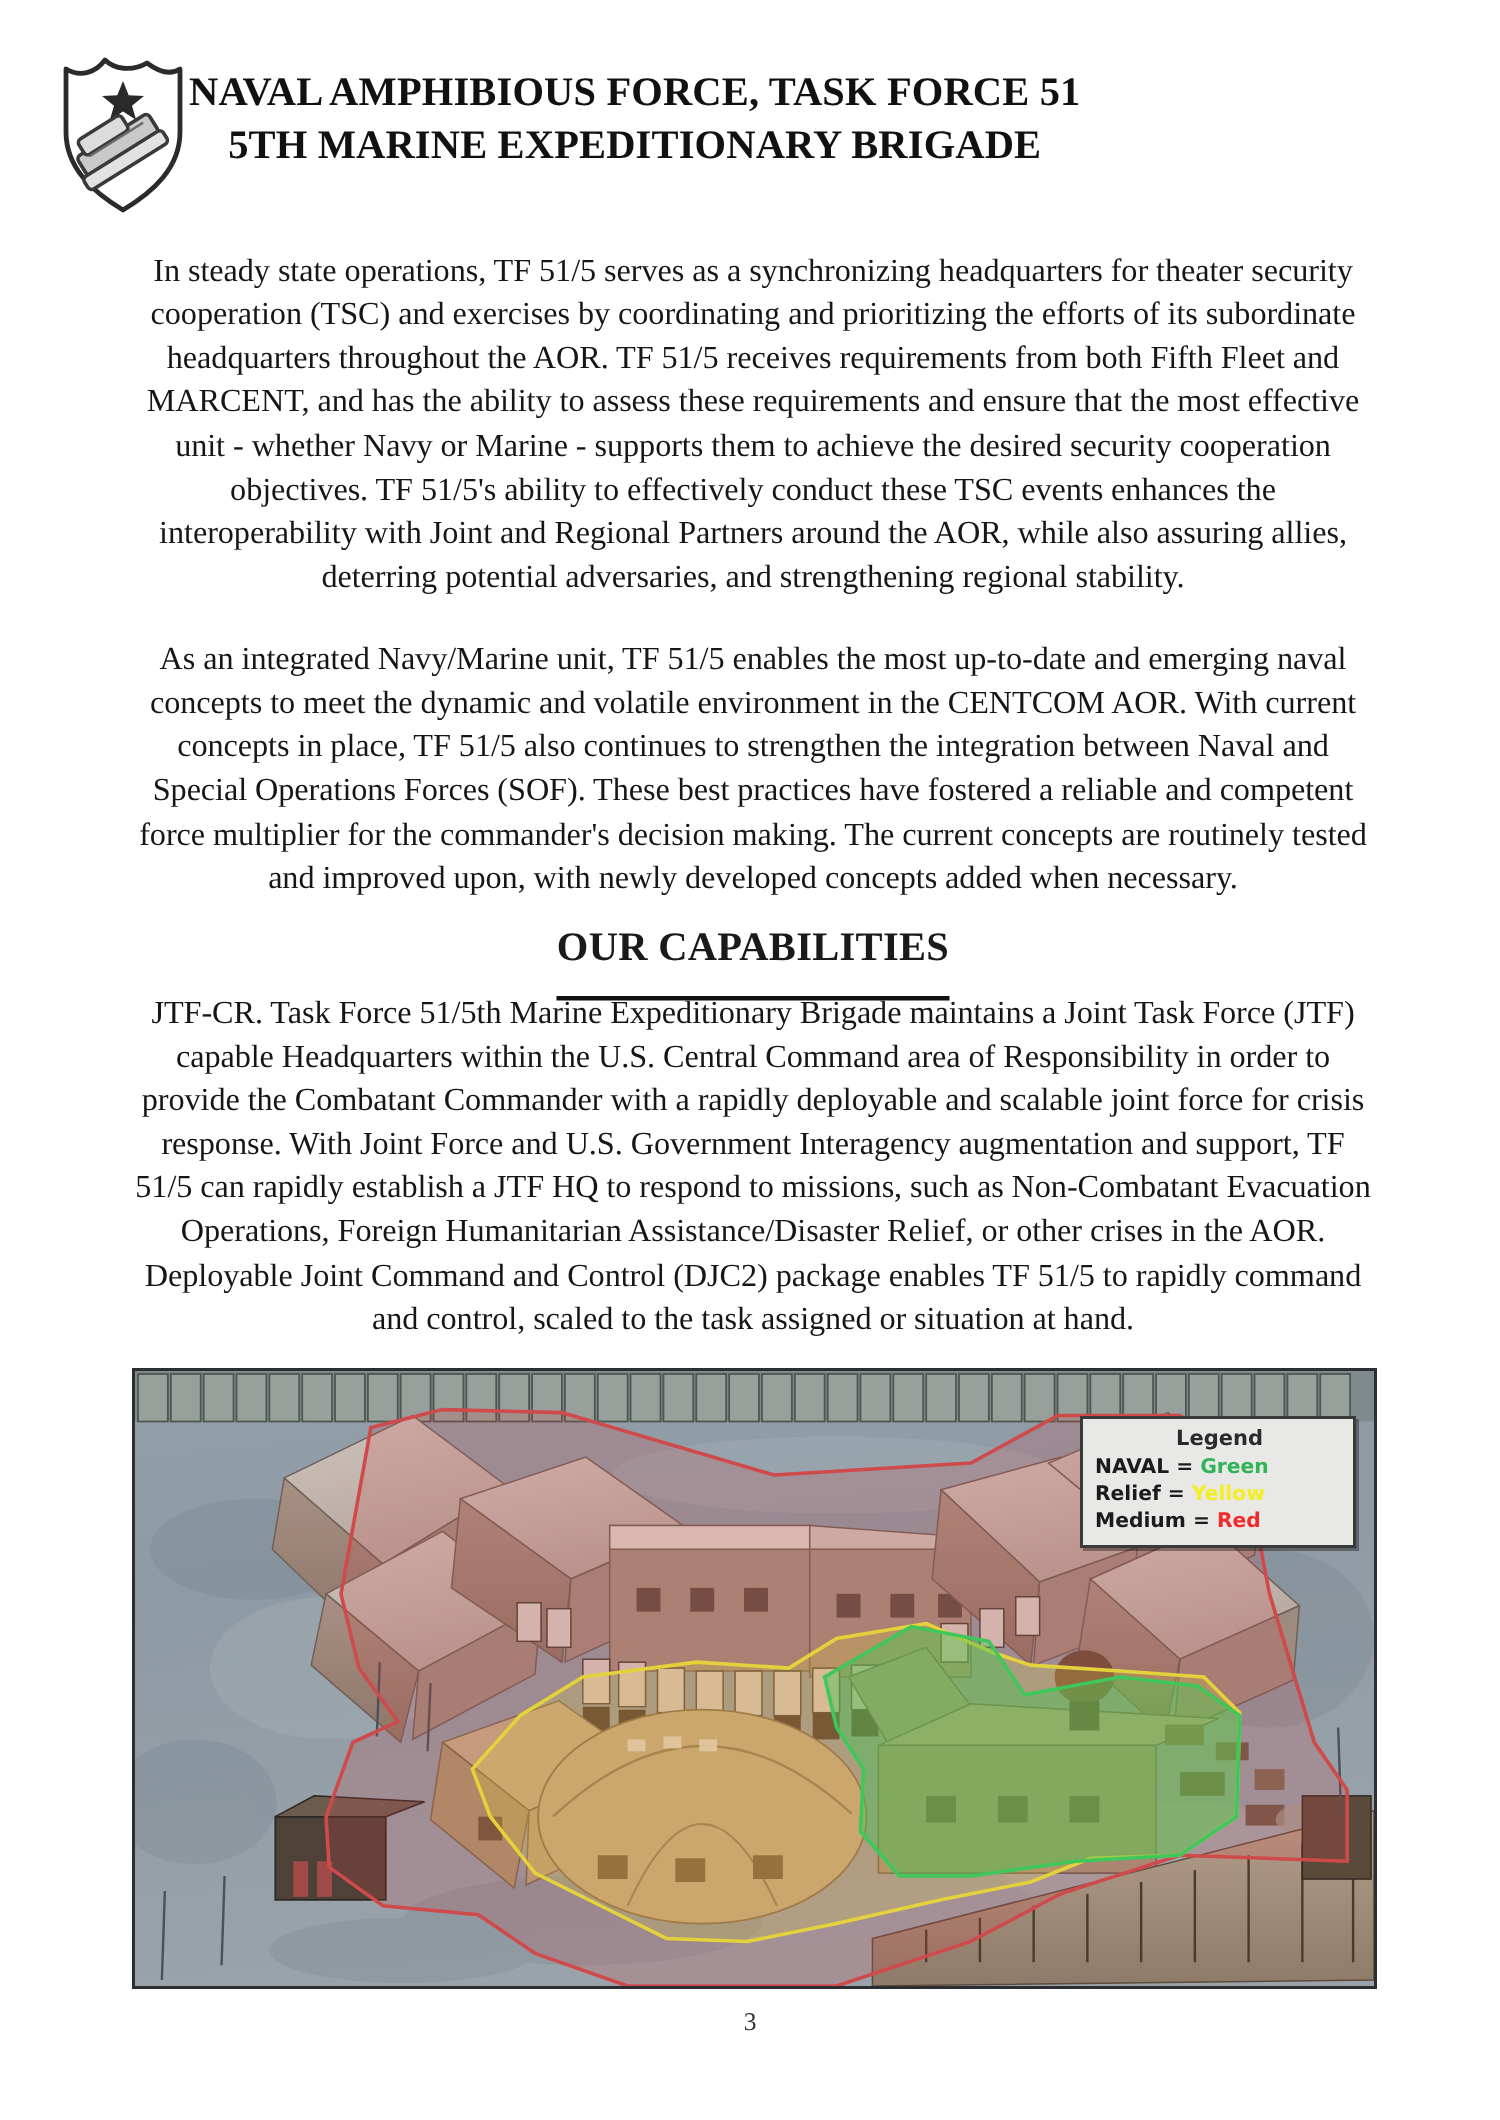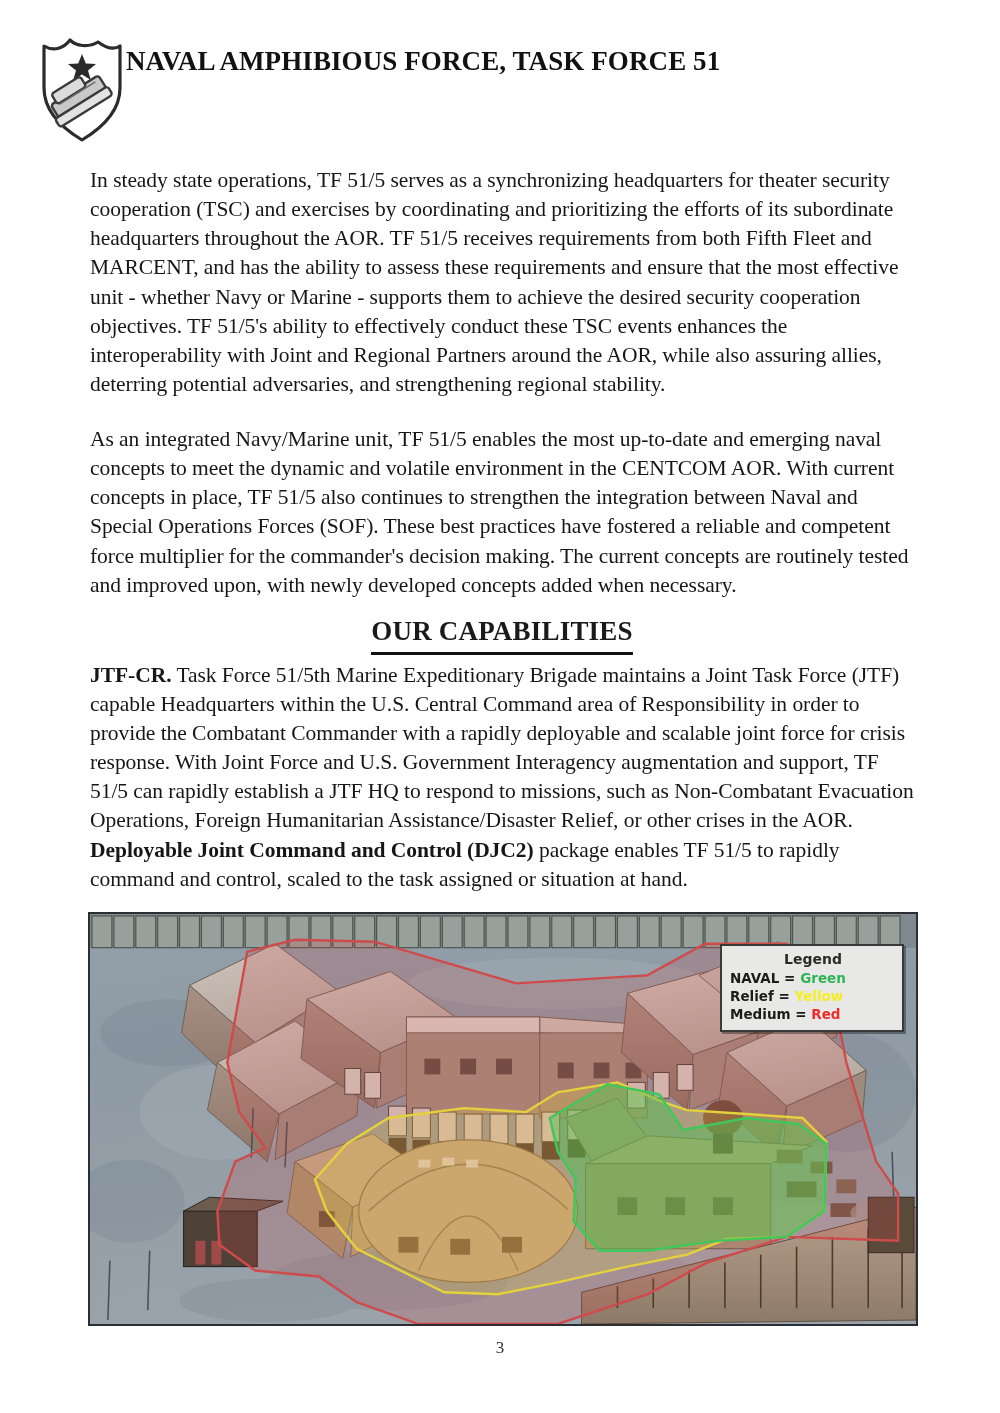--- a/index.html
+++ b/index.html
@@ -54,39 +54,39 @@
   .content {
     position: absolute;
     left: 90px;
     top: 166px;
     width: 824px;
   }
   p.body-par {
     margin: 0 0 1px 0;
     font-size: 21.5px;
     line-height: 1.355;
-    text-align: left;
+    text-align: center;
     color: #161616;
     letter-spacing: -0.05px;
   }
   .par-gap { height: 25px; }
 
   h2.section-heading {
     margin: 16px 0 14px 0;
     text-align: center;
     font-size: 27px;
     font-weight: bold;
     letter-spacing: 0.2px;
   }
   h2.section-heading span {
     border-bottom: 3px solid #111;
-    padding-bottom: 6px;
-  }
-  .lead-bold { font-weight: bold; }
-  .inline-bold { font-weight: bold; }
+    padding-bottom: 18px;
+  }
+  .lead-bold { font-weight: normal; }
+  .inline-bold { font-weight: normal; }
 
   
   .photo-frame {
     position: absolute;
     left: 88px;
     top: 912px;
     width: 830px;
     height: 414px;
     border: 2px solid #2b2f33;
     box-sizing: border-box;
@@ -157,20 +157,21 @@
         <rect x="16" y="56" width="56" height="15" rx="3" fill="#c9c9c9" stroke="#3a3a3a" stroke-width="2.4"></rect>
         <rect x="22" y="47" width="34" height="12" rx="3" fill="#dcdcdc" stroke="#3a3a3a" stroke-width="2.4"></rect>
         <rect x="12" y="70" width="62" height="10" rx="3" fill="#e2e2e2" stroke="#3a3a3a" stroke-width="2.4"></rect>
         <line x1="24" y1="60" x2="66" y2="60" stroke="#6a6a6a" stroke-width="1.6"></line>
       </g>
     </svg>
   </div>
 
   <div class="title-block">
     <div class="title-line">NAVAL AMPHIBIOUS FORCE, TASK FORCE 51</div>
+    <div class="title-line">5TH MARINE EXPEDITIONARY BRIGADE</div>
   </div>
 </div>
 
 <div class="content">
 
   <p class="body-par">In steady state operations, TF 51/5 serves as a synchronizing headquarters for theater security cooperation (TSC) and exercises by coordinating and prioritizing the efforts of its subordinate headquarters throughout the AOR. TF 51/5 receives requirements from both Fifth Fleet and MARCENT, and has the ability to assess these requirements and ensure that the most effective unit - whether Navy or Marine - supports them to achieve the desired security cooperation objectives. TF 51/5's ability to effectively conduct these TSC events enhances the interoperability with Joint and Regional Partners around the AOR, while also assuring allies, deterring potential adversaries, and strengthening regional stability.</p>
 
   <div class="par-gap"></div>
 
   <p class="body-par">As an integrated Navy/Marine unit, TF 51/5 enables the most up-to-date and emerging naval concepts to meet the dynamic and volatile environment in the CENTCOM AOR. With current concepts in place, TF 51/5 also continues to strengthen the integration between Naval and Special Operations Forces (SOF). These best practices have fostered a reliable and competent force multiplier for the commander's decision making. The current concepts are routinely tested and improved upon, with newly developed concepts added when necessary.</p>

